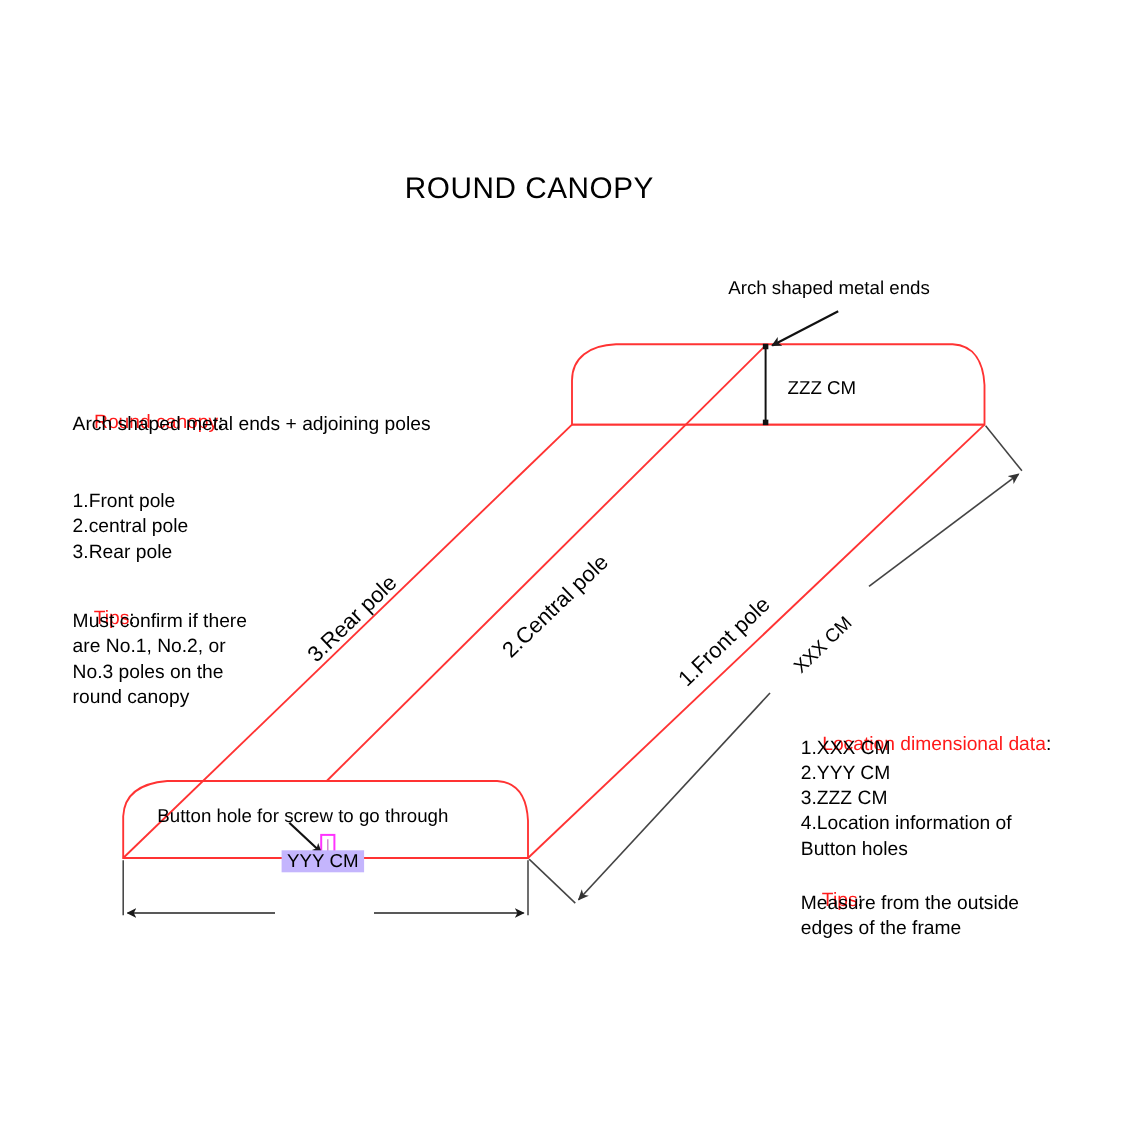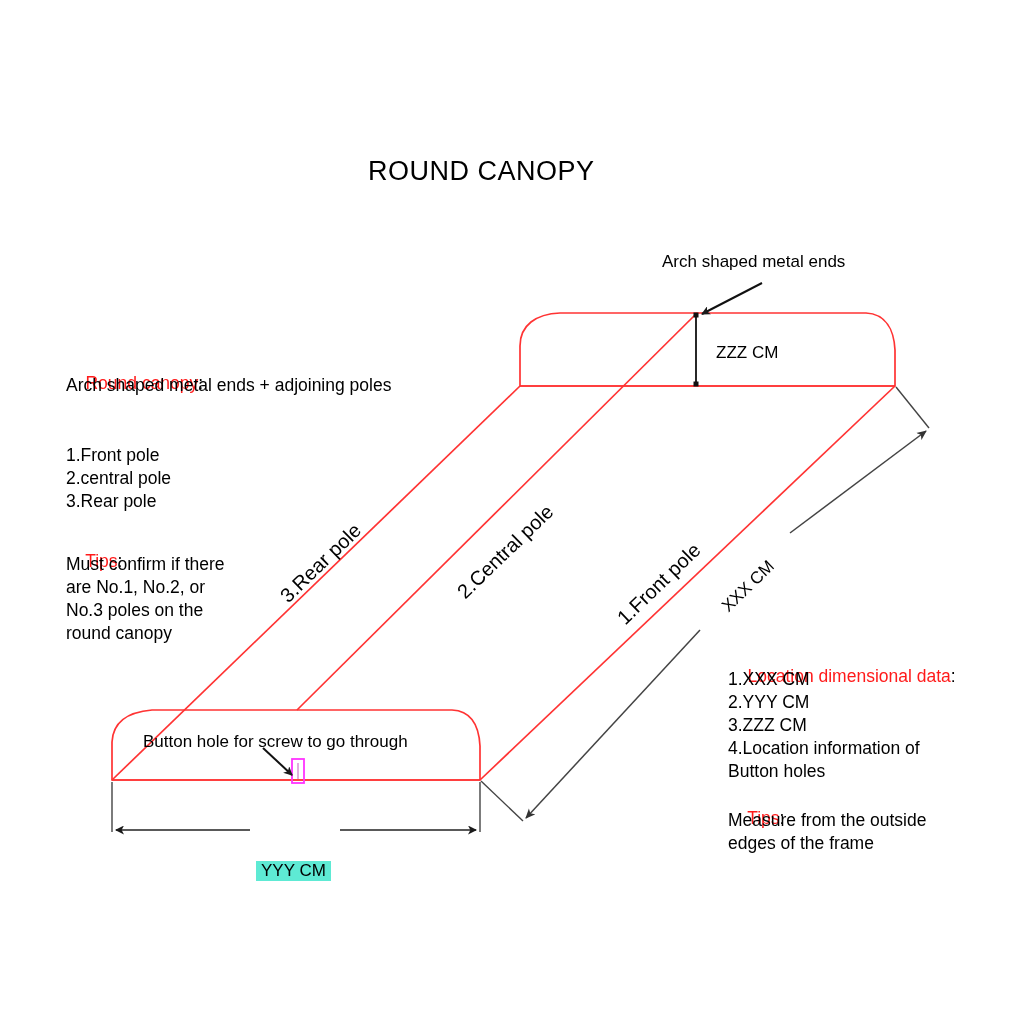--- a/index.html
+++ b/index.html
@@ -152,20 +152,20 @@
   <div class="txt note" style="left:728px; top:787px;">
     <span class="red">Tips</span><span class="blk">:</span>
   </div>
   <div class="txt note" style="left:728px; top:810px;">Measure from the outside</div>
   <div class="txt note" style="left:728px; top:833px;">edges of the frame</div>
 
   <div class="txt callout" style="left:662px; top:252px;">Arch shaped metal ends</div>
   <div class="txt callout" style="left:143px; top:732px;">Button hole for screw to go through</div>
 
   <div class="txt dimlabel" style="left:716px; top:343px;">ZZZ CM</div>
-  <div class="txt dimlabel" style="left:256px; top:861px; background:#5eead4; padding:0 5px;">YYY CM</div>
+  <div class="txt dimlabel" style="left:256px; top:773px; background:#c4b5fd; padding:0 5px;">YYY CM</div>
   <div class="txt dimlabel rot" style="left:718px; top:602px; transform: rotate(-44deg);">XXX CM</div>
 
   <div class="txt callout rot" style="left:275px; top:590px; transform: rotate(-44deg); font-size:20px;">3.Rear pole</div>
   <div class="txt callout rot" style="left:452px; top:586px; transform: rotate(-44deg); font-size:20px;">2.Central pole</div>
   <div class="txt callout rot" style="left:612px; top:612px; transform: rotate(-44deg); font-size:20px;">1.Front pole</div>
 
 </div>
 
 </body></html>

